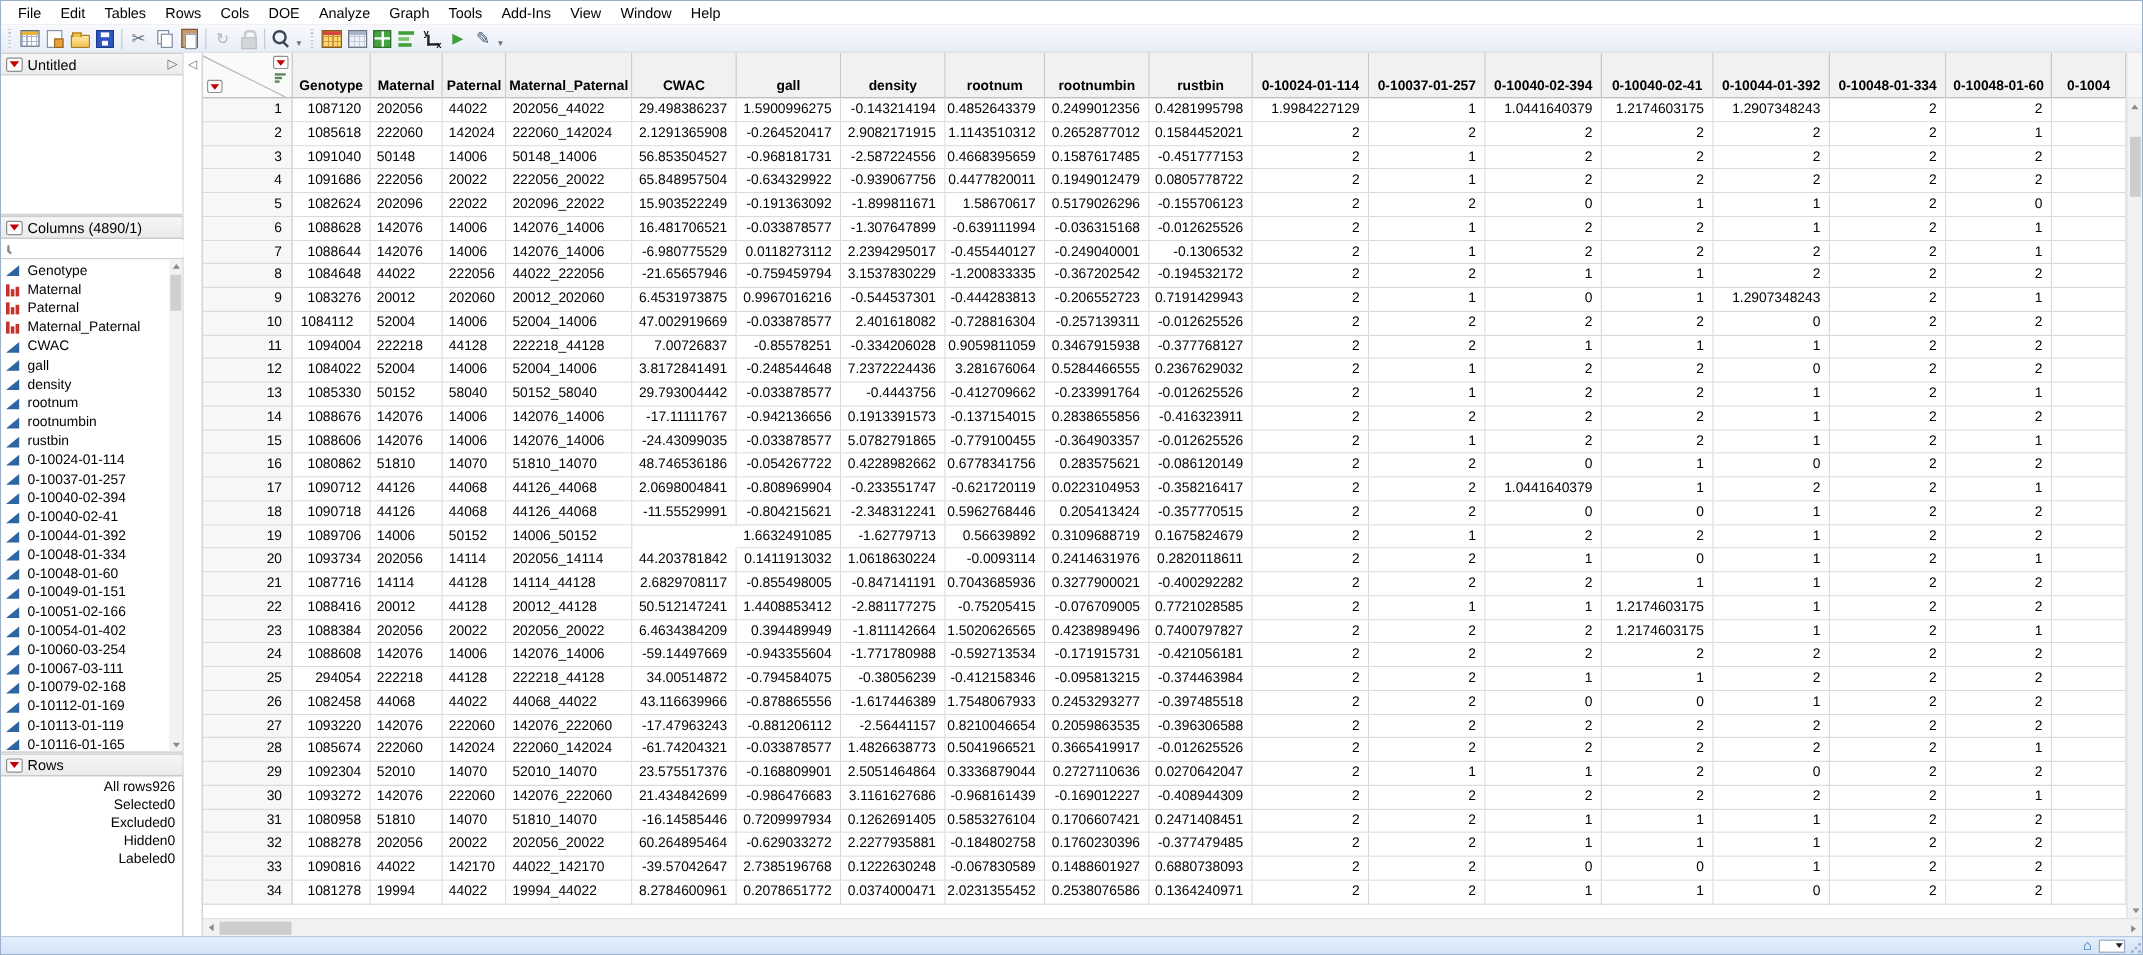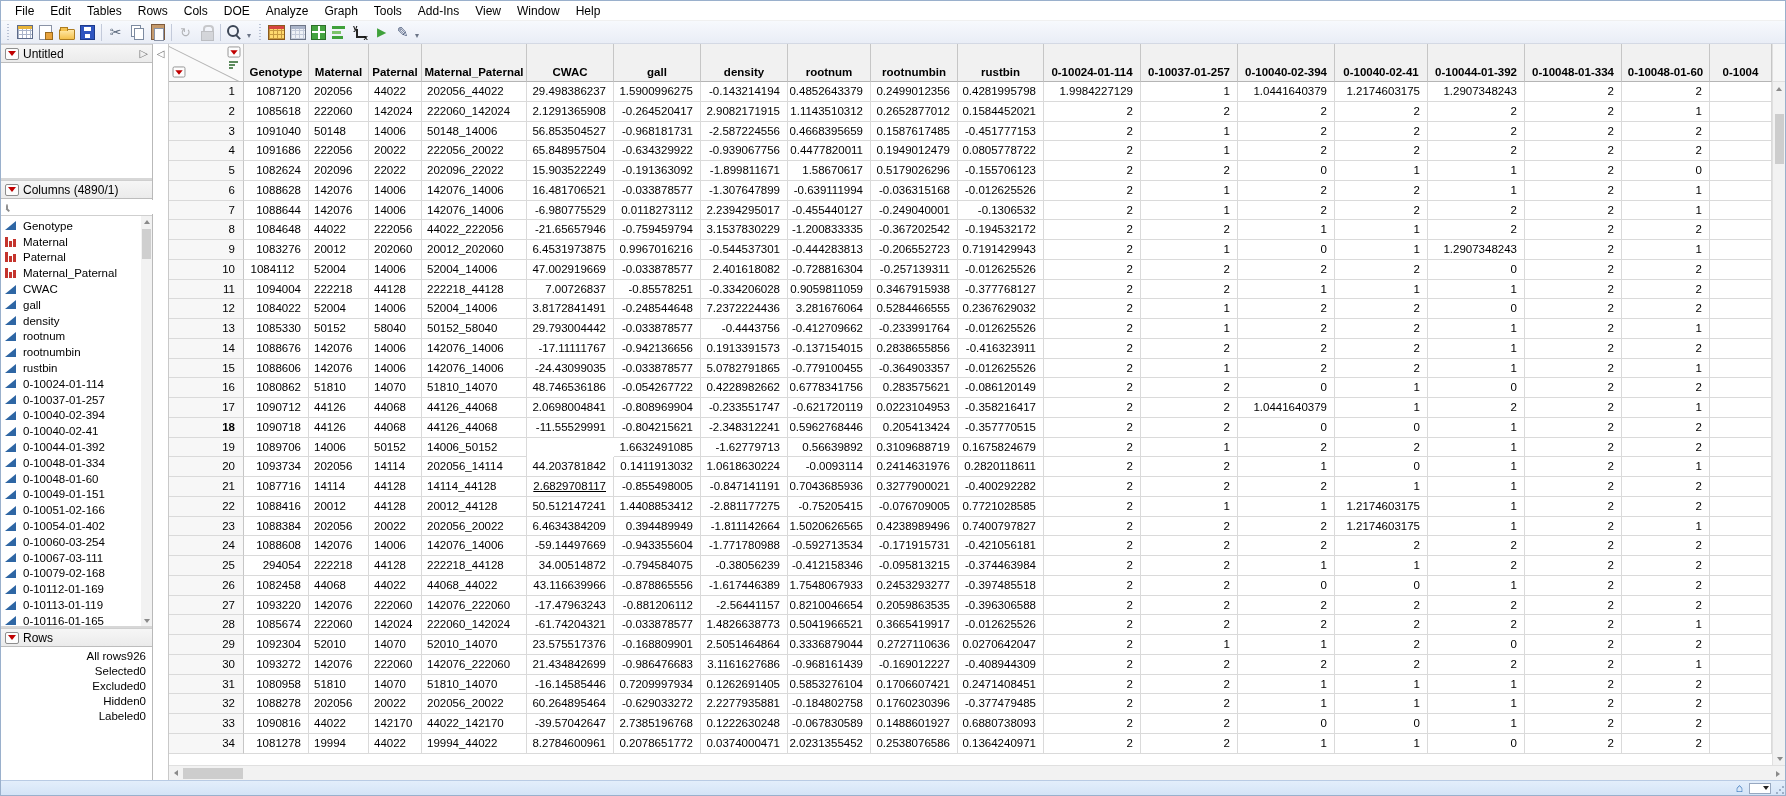--- a/index.html
+++ b/index.html
@@ -891,21 +891,21 @@
                 <div class="c r" data-name="cell" style="width: 97px; flex: 0 0 97px;">2</div>
                 <div class="c r" data-name="cell" style="width: 97px; flex: 0 0 97px;">2</div>
                 <div class="c r" data-name="cell" style="width: 97px; flex: 0 0 97px;">1.0441640379</div>
                 <div class="c r" data-name="cell" style="width: 93px; flex: 0 0 93px;">1</div>
                 <div class="c r" data-name="cell" style="width: 97px; flex: 0 0 97px;">2</div>
                 <div class="c r" data-name="cell" style="width: 97px; flex: 0 0 97px;">2</div>
                 <div class="c r" data-name="cell" style="width: 88px; flex: 0 0 88px;">1</div>
                 <div class="c l" data-name="cell" style="flex: 1 1 0%;"></div>
               </div>
               <div class="trow" data-name="table-row">
-                <div class="rowhead" data-name="row-number" style="width: 75px; flex: 0 0 75px; font-weight: bold;">18</div>
+                <div class="rowhead" data-name="row-number" style="width: 75px; flex: 0 0 75px;">18</div>
                 <div class="c r" data-name="cell" style="width: 65px; flex: 0 0 65px;">1090718</div>
                 <div class="c l" data-name="cell" style="width: 60px; flex: 0 0 60px;">44126</div>
                 <div class="c l" data-name="cell" style="width: 53px; flex: 0 0 53px;">44068</div>
                 <div class="c l" data-name="cell" style="width: 105px; flex: 0 0 105px;">44126_44068</div>
                 <div class="c r" data-name="cell" style="width: 87px; flex: 0 0 87px;">-11.55529991</div>
                 <div class="c r" data-name="cell" style="width: 87px; flex: 0 0 87px;">-0.804215621</div>
                 <div class="c r" data-name="cell" style="width: 87px; flex: 0 0 87px;">-2.348312241</div>
                 <div class="c r" data-name="cell" style="width: 83px; flex: 0 0 83px;">0.5962768446</div>
                 <div class="c r" data-name="cell" style="width: 87px; flex: 0 0 87px;">0.205413424</div>
                 <div class="c r" data-name="cell" style="width: 86px; flex: 0 0 86px;">-0.357770515</div>
@@ -959,21 +959,21 @@
                 <div class="c r" data-name="cell" style="width: 97px; flex: 0 0 97px;">2</div>
                 <div class="c r" data-name="cell" style="width: 88px; flex: 0 0 88px;">1</div>
                 <div class="c l" data-name="cell" style="flex: 1 1 0%;"></div>
               </div>
               <div class="trow" data-name="table-row">
                 <div class="rowhead" data-name="row-number" style="width: 75px; flex: 0 0 75px;">21</div>
                 <div class="c r" data-name="cell" style="width: 65px; flex: 0 0 65px;">1087716</div>
                 <div class="c l" data-name="cell" style="width: 60px; flex: 0 0 60px;">14114</div>
                 <div class="c l" data-name="cell" style="width: 53px; flex: 0 0 53px;">44128</div>
                 <div class="c l" data-name="cell" style="width: 105px; flex: 0 0 105px;">14114_44128</div>
-                <div class="c r" data-name="cell" style="width: 87px; flex: 0 0 87px; text-decoration: underline;">2.6829708117</div>
+                <div class="c r" data-name="cell" style="width: 87px; flex: 0 0 87px;">2.6829708117</div>
                 <div class="c r" data-name="cell" style="width: 87px; flex: 0 0 87px;">-0.855498005</div>
                 <div class="c r" data-name="cell" style="width: 87px; flex: 0 0 87px;">-0.847141191</div>
                 <div class="c r" data-name="cell" style="width: 83px; flex: 0 0 83px;">0.7043685936</div>
                 <div class="c r" data-name="cell" style="width: 87px; flex: 0 0 87px;">0.3277900021</div>
                 <div class="c r" data-name="cell" style="width: 86px; flex: 0 0 86px;">-0.400292282</div>
                 <div class="c r" data-name="cell" style="width: 97px; flex: 0 0 97px;">2</div>
                 <div class="c r" data-name="cell" style="width: 97px; flex: 0 0 97px;">2</div>
                 <div class="c r" data-name="cell" style="width: 97px; flex: 0 0 97px;">2</div>
                 <div class="c r" data-name="cell" style="width: 93px; flex: 0 0 93px;">1</div>
                 <div class="c r" data-name="cell" style="width: 97px; flex: 0 0 97px;">1</div>

